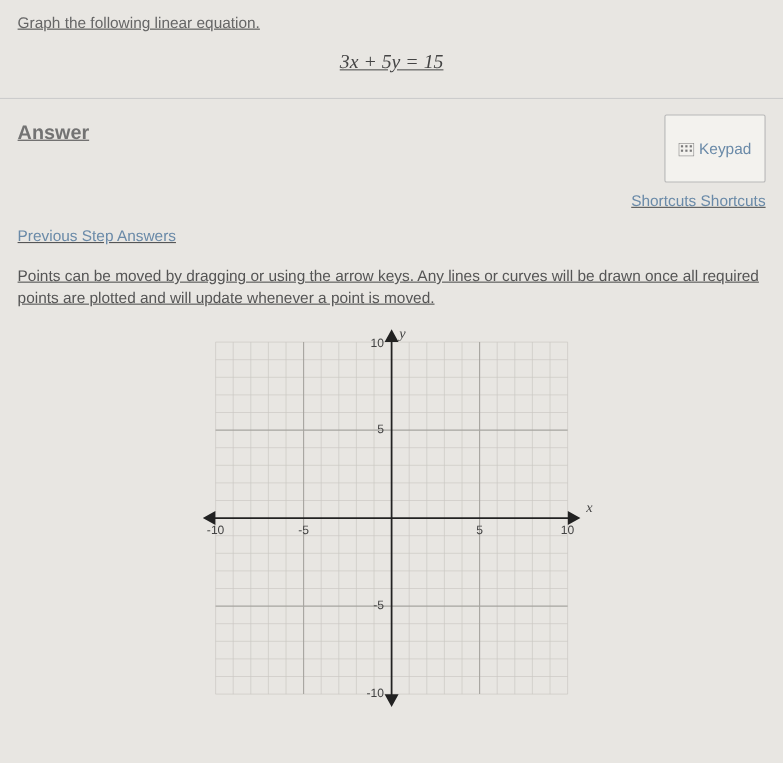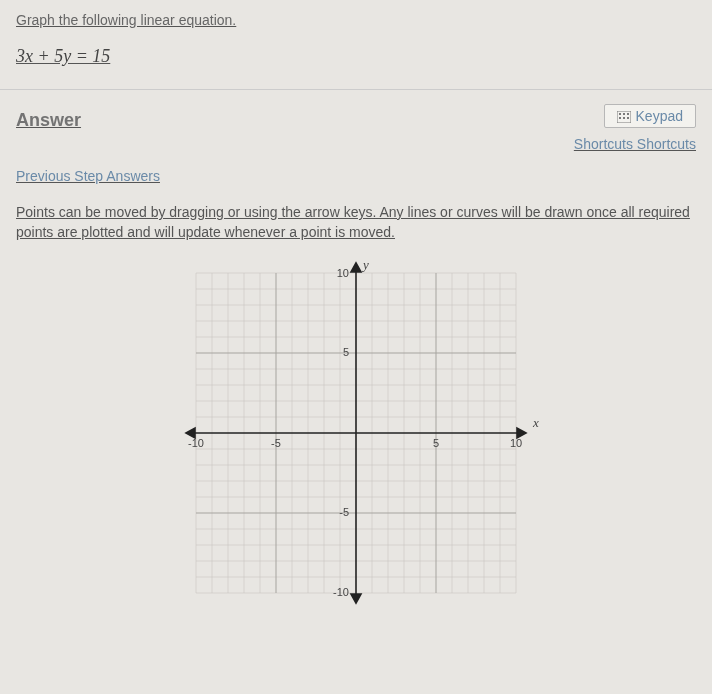--- a/index.html
+++ b/index.html
@@ -13,20 +13,21 @@
       position: relative;
       overflow: hidden;
     }
     .container { padding: 12px 16px 0 16px; text-decoration: underline; }
     .instruction {
       color: #666;
       font-size: 14px;
       margin-bottom: 18px;
     }
     .equation {
+      text-align: center;
       font-family: "Times New Roman", serif;
       font-style: italic;
       font-size: 18px;
       color: #444;
       margin-bottom: 22px;
     }
     .step-label {
       color: #555;
       line-height: 1.5;
       margin-bottom: 16px;
@@ -53,21 +54,21 @@
       padding-top: 6px;
     }
     .right-col {
       text-align: right;
     }
     .keypad-btn {
       display: inline-flex;
       align-items: center;
       gap: 5px;
       border: 1px solid #b7b7b7;
-      padding: 3px 12px;
+      padding: 22px 12px;
       background: #f3f2ee;
       color: #6a8aa8;
       font-size: 14px;
       cursor: pointer;
       border-radius: 2px;
     }
     .keypad-icon {
       width: 14px; height: 12px; display: inline-block;
     }
     .shortcuts {

